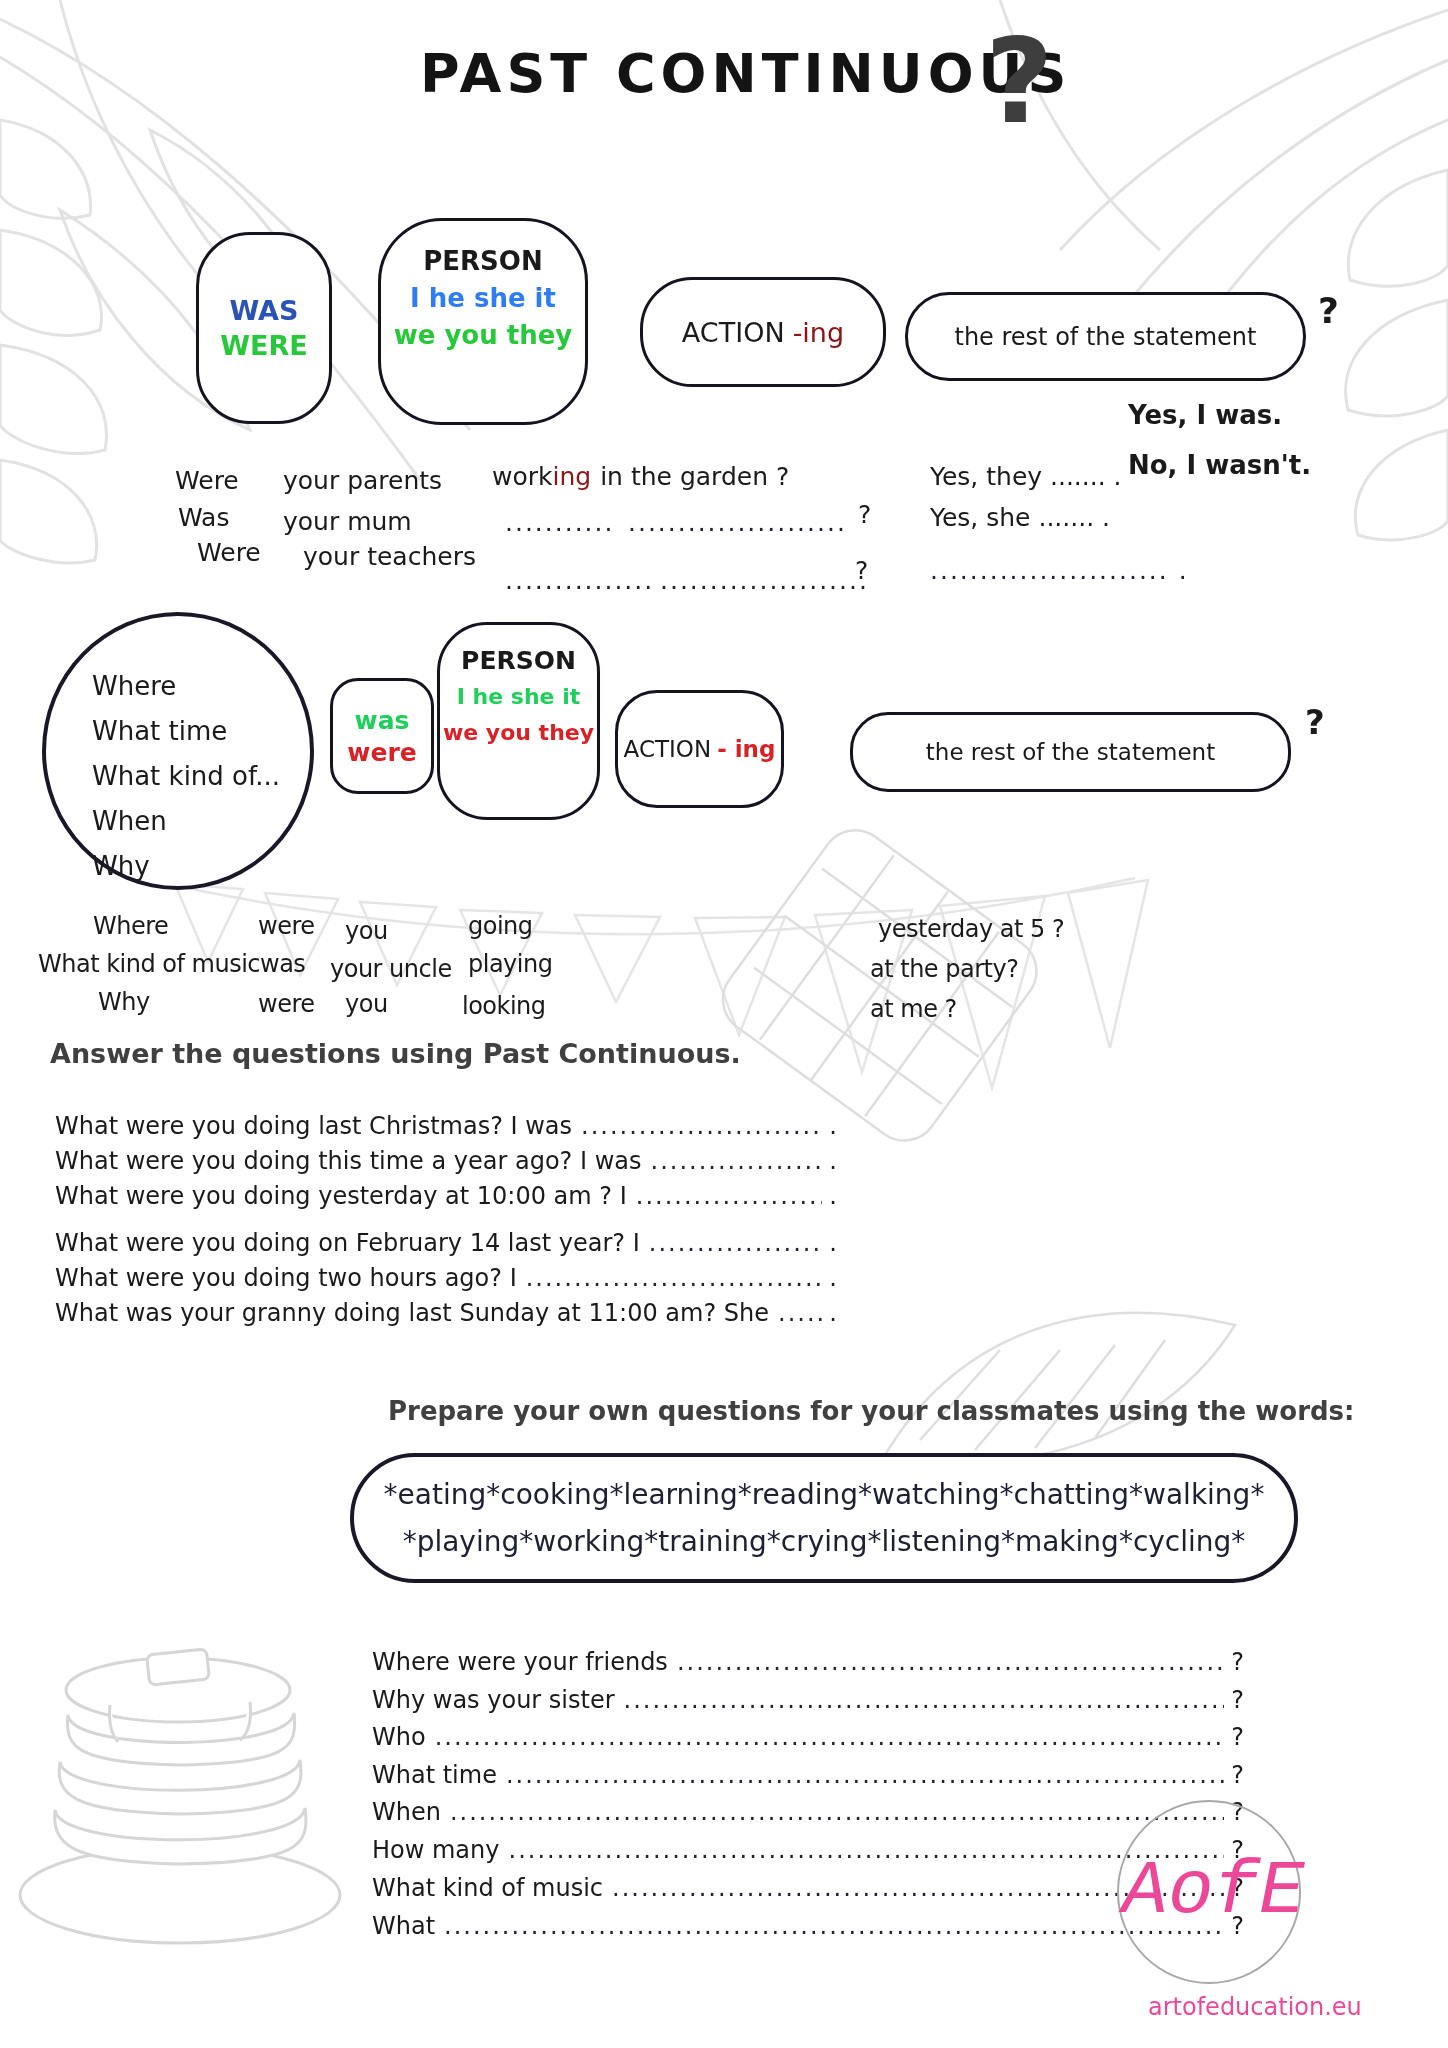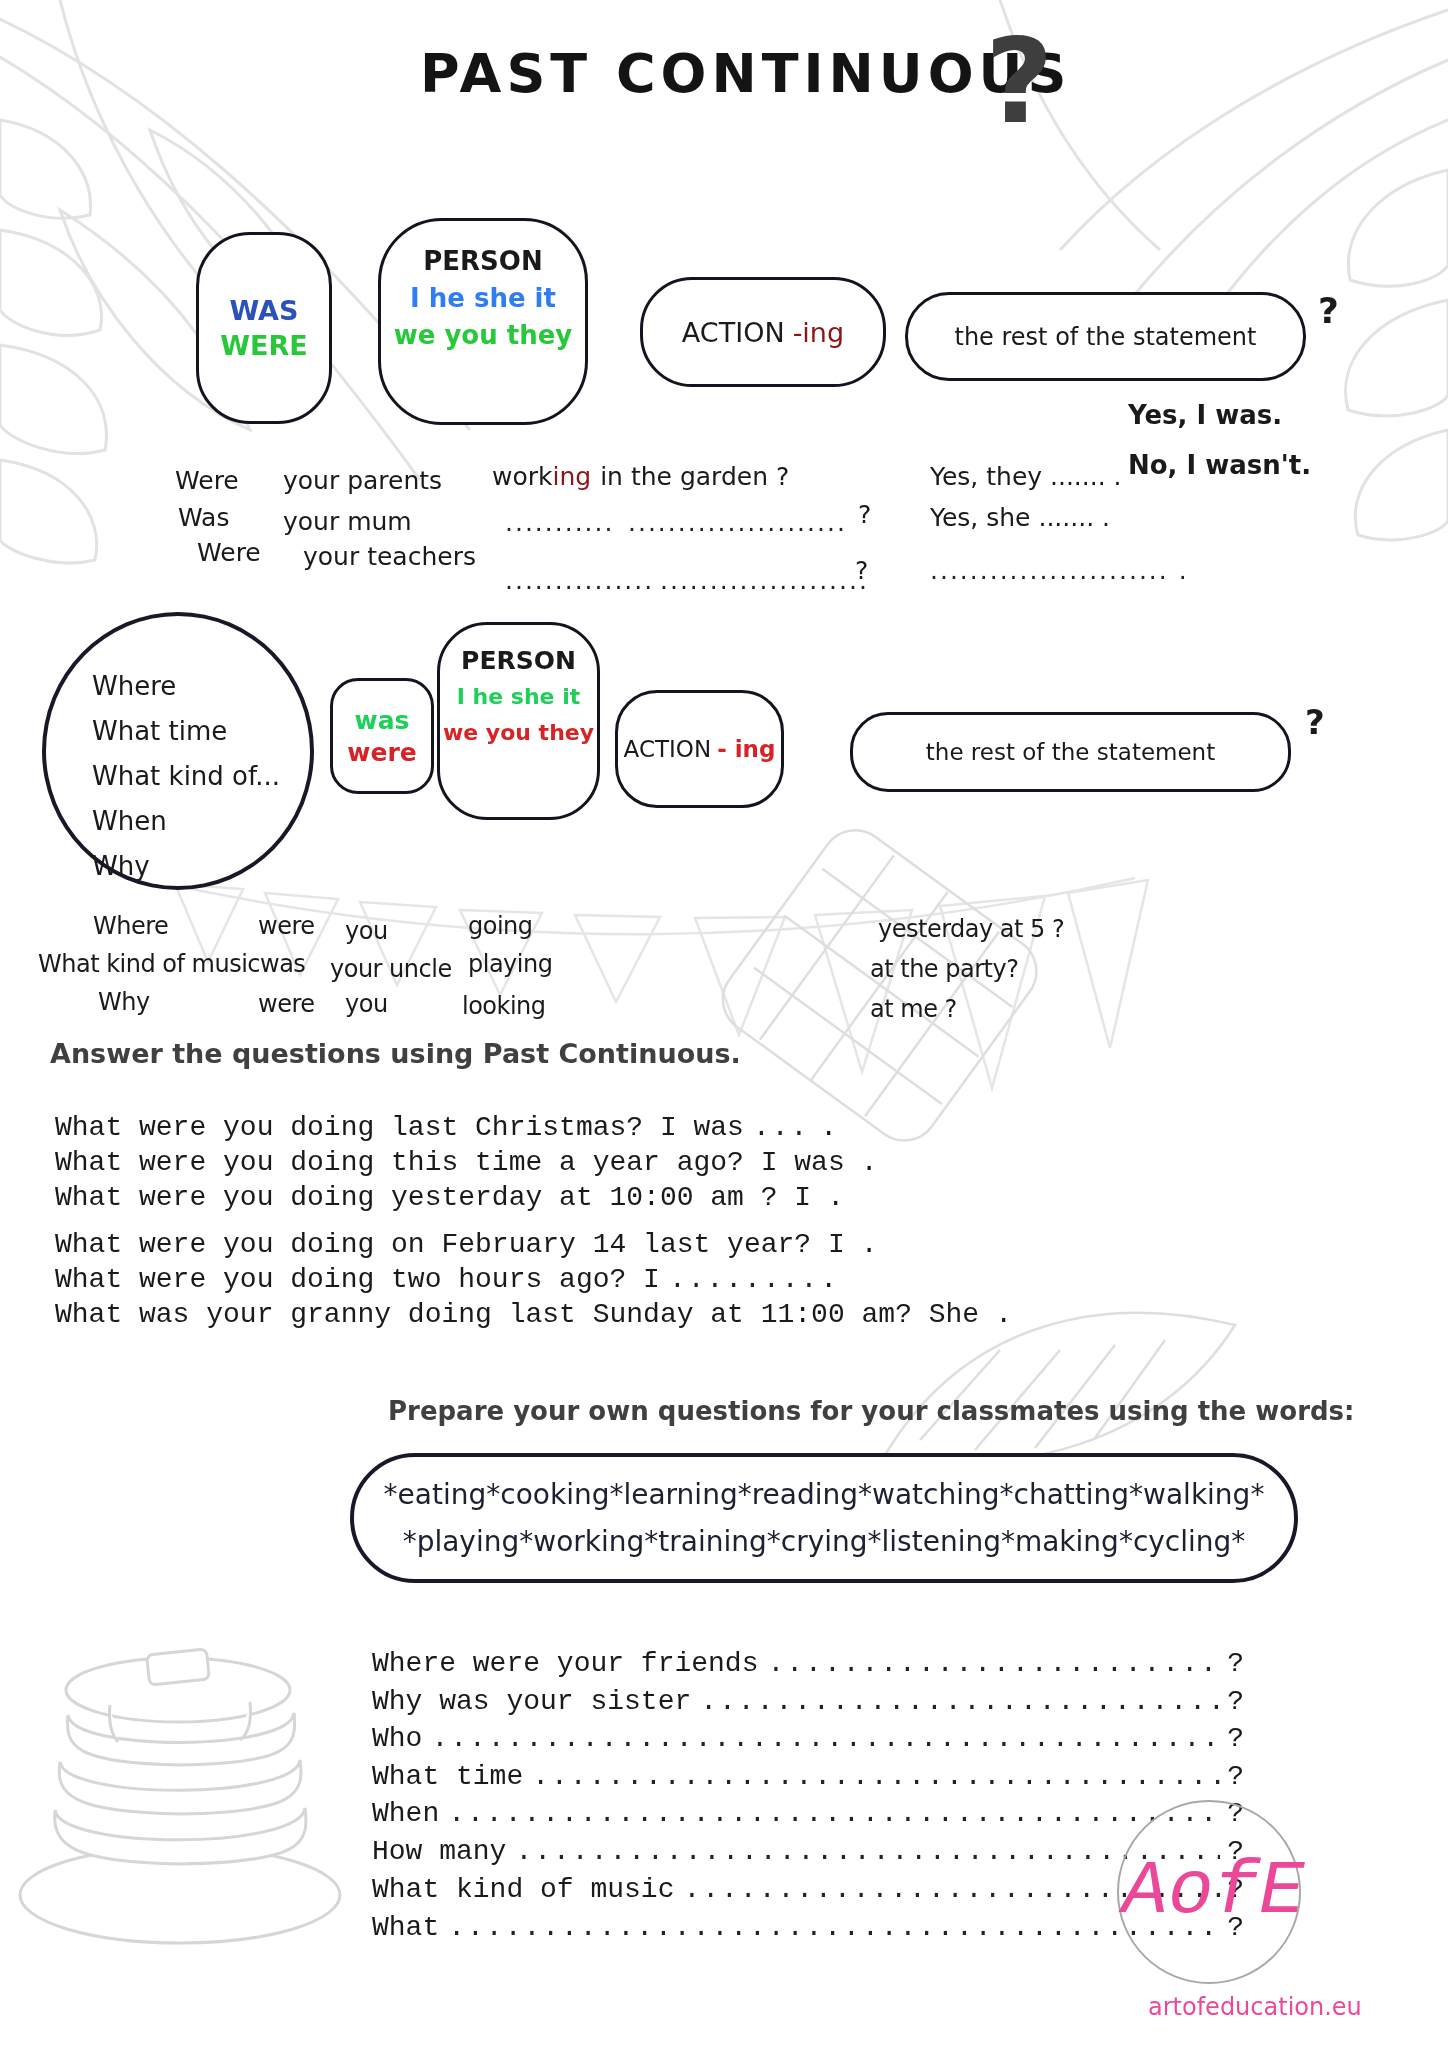--- a/index.html
+++ b/index.html
@@ -44,21 +44,21 @@
         justify-content:center;align-items:center;gap:6px;font-size:23px;}
   .oval2{left:850px;top:712px;width:435px;height:74px;border-radius:38px;justify-content:center;font-size:23px;}
   .qmark2{left:1305px;top:702px;font-size:34px;font-weight:bold;}
 
   
   .ex2{font-size:24px;letter-spacing:-0.5px;}
 
   .heading{font-weight:bold;font-size:27px;color:#404040;}
 
   
-  .fill-line{position:absolute;display:flex;align-items:center;white-space:nowrap;font-size:28px;font-family:Liberation Mono, monospace;}
+  .fill-line{position:absolute;display:flex;align-items:center;white-space:nowrap;font-size:24px;}
   .fill-line .stem{flex:0 0 auto;margin-right:9px;}
   .fill-line .dfill{flex:1 1 auto;overflow:hidden;letter-spacing:2px;color:#22222e;}
   .fill-line .tail{flex:0 0 auto;margin-left:7px;}
   .qlist{left:55px;width:782px;}
   .plist{left:372px;width:872px;}
 
   
   .words-oval{left:350px;top:1453px;width:948px;height:130px;border:4px solid #181828;border-radius:66px;
         position:absolute;box-sizing:border-box;display:flex;flex-direction:column;justify-content:center;
         align-items:center;font-size:28px;line-height:47px;color:#1c2030;background:#fff;}

